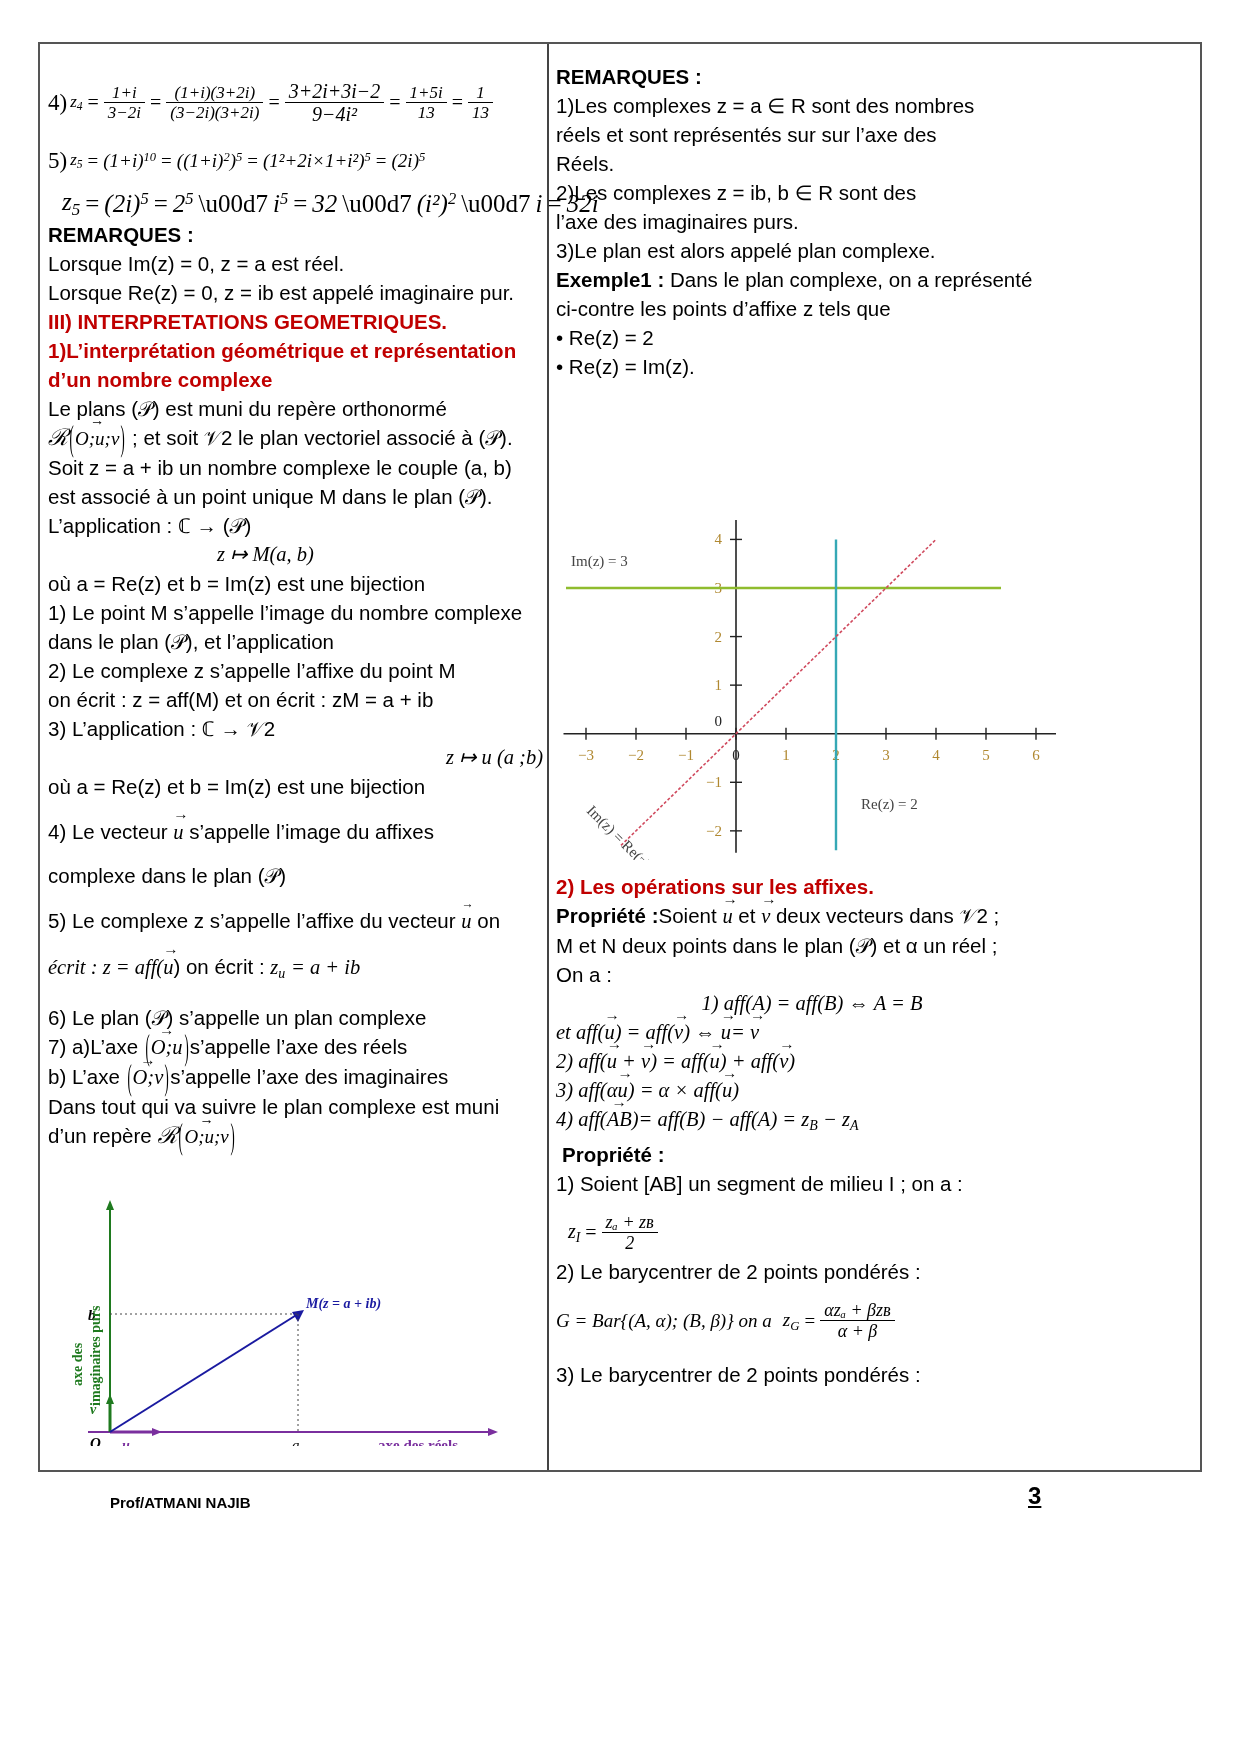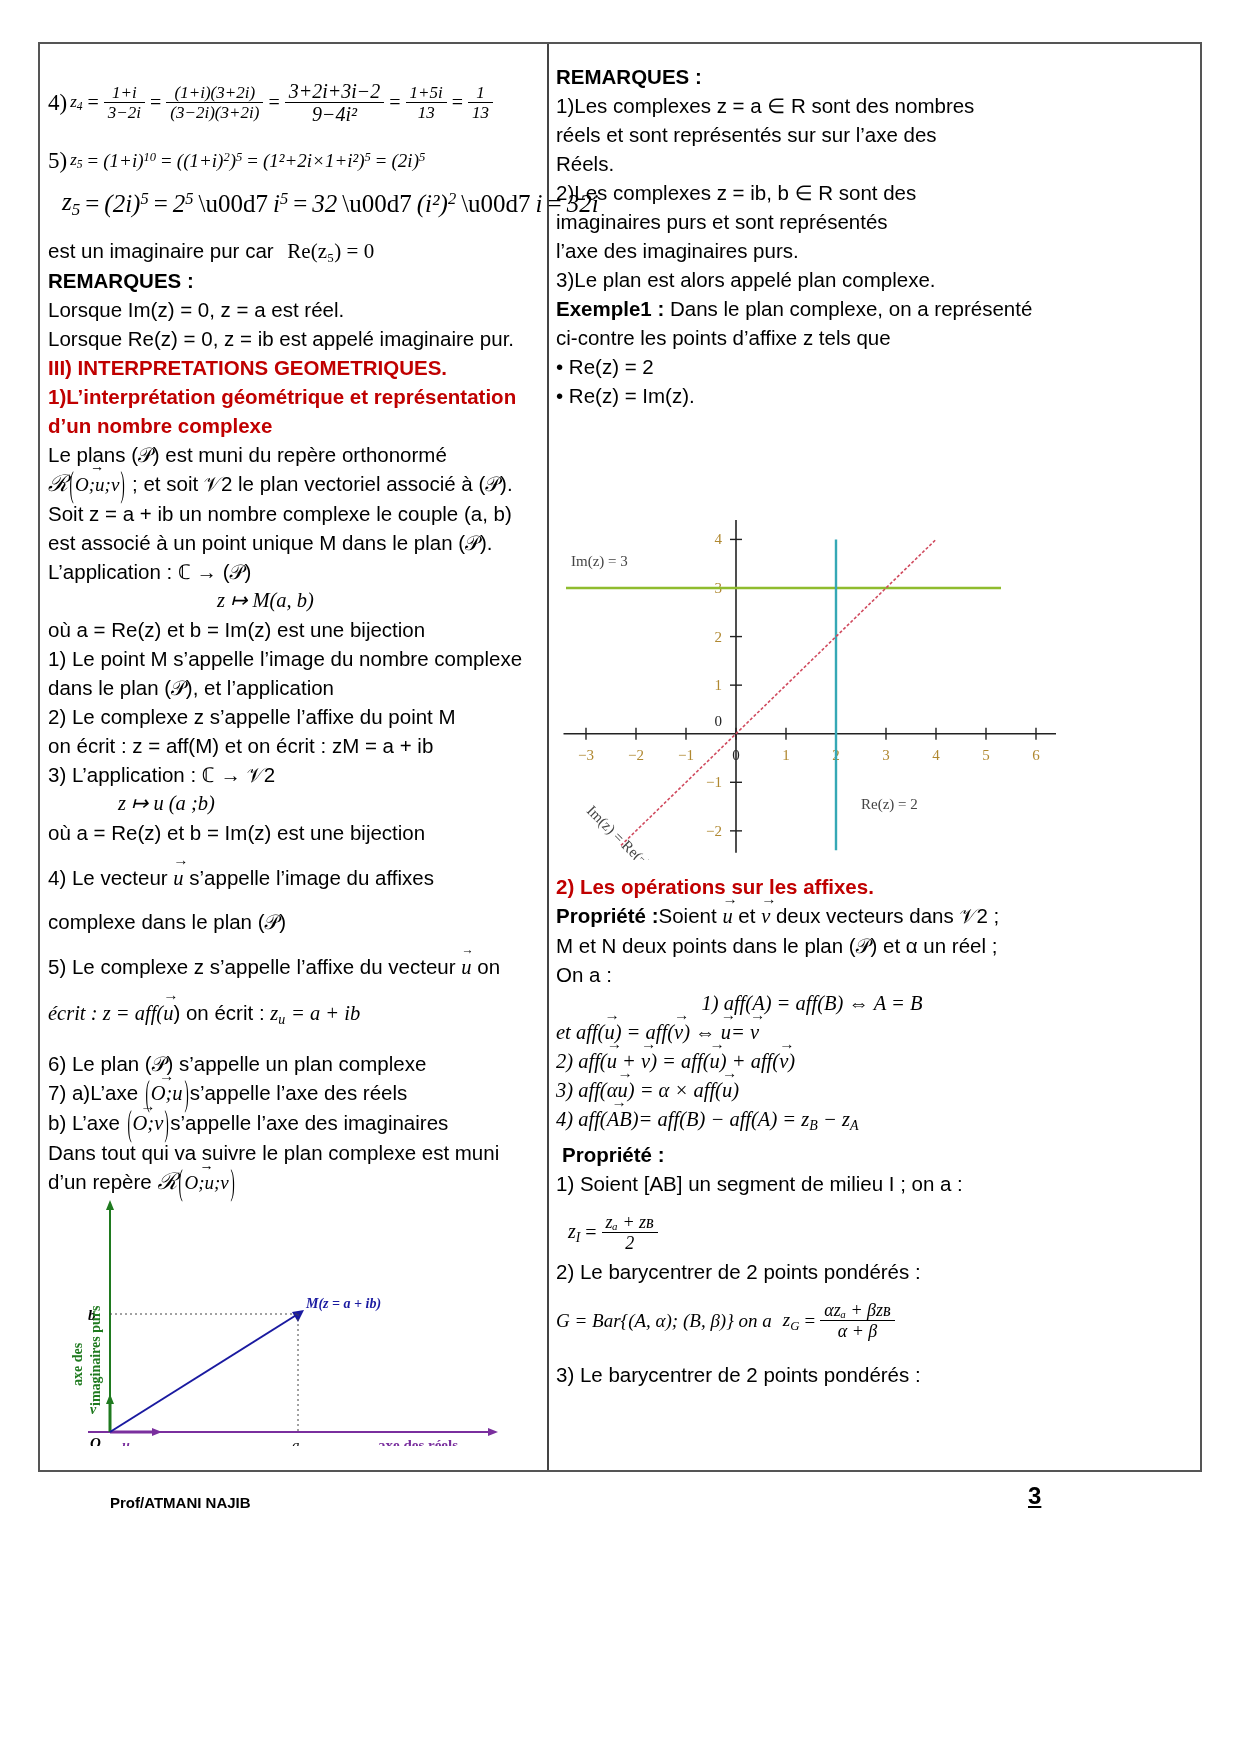--- a/index.html
+++ b/index.html
@@ -119,24 +119,20 @@
     <span class="op">=</span>
     <span>32</span>
     <span class="op">\u00d7</span>
     <span><span>(i²)</span><span class="sup">2</span></span>
     <span class="op">\u00d7</span>
     <em class="m">i</em>
     <span class="op">=</span>
     <span>32i</span>
   </div>
 
-  <div class="ln" style="margin-top:16px;">
-    <span>est un imaginaire pur car</span>
-    <span class="ser" style="font-style:normal;font-size:21px;margin-left:8px;">Re(z₅) = 0</span>
-  </div>
 
   <div class="ln bold">REMARQUES :</div>
   <div class="ln">Lorsque Im(z) = 0, z = a est réel.</div>
   <div class="ln">Lorsque Re(z) = 0, z = ib est appelé imaginaire pur.</div>
   <div class="ln red">III) INTERPRETATIONS GEOMETRIQUES.</div>
   <div class="ln red">1)L’interprétation géométrique et représentation</div>
   <div class="ln red">d’un nombre complexe</div>
 
   <div class="ln">Le plans (𝒫) est muni du repère orthonormé</div>
   <div class="ln">
@@ -146,21 +142,21 @@
   <div class="ln">Soit z = a + ib un nombre complexe le couple (a, b)</div>
   <div class="ln">est associé à un point unique M dans le plan (𝒫).</div>
   <div class="ln">L’application : ℂ → (𝒫)</div>
   <div class="ln ser" style="font-style:italic;text-align:center;padding-right:60px;">z ↦ M(a, b)</div>
   <div class="ln">où a = Re(z) et b = Im(z) est une bijection</div>
   <div class="ln">1) Le point M s’appelle l’image du nombre complexe</div>
   <div class="ln">dans le plan (𝒫), et l’application</div>
   <div class="ln">2) Le complexe z s’appelle l’affixe du point M</div>
   <div class="ln">on écrit : z = aff(M)  et on écrit : zM = a + ib</div>
   <div class="ln">3) L’application : ℂ → 𝒱2</div>
-  <div class="ln ser" style="font-style:italic;text-align:left;padding-left:70px;">z ↦ u  (a ;b)</div>
+  <div class="ln ser" style="font-style:italic;text-align:right;padding-left:70px;">z ↦ u  (a ;b)</div>
   <div class="ln">où a = Re(z) et b = Im(z) est une bijection</div>
 
   <div class="ln" style="margin-top:16px;">
     <span>4) Le vecteur</span>
     <span class="ser" style="font-style:italic;"><span class="vecwrap"><span class="arw">→</span><span>u</span></span></span>
     <span>s’appelle l’image du affixes</span>
   </div>
   <div class="ln" style="margin-top:14px;">complexe dans le plan (𝒫)</div>
 
   <div class="ln" style="margin-top:16px;">
@@ -223,21 +219,20 @@
     <text transform="translate(40,210) rotate(-90)" font-family="Liberation Serif, serif" font-size="14" font-weight="bold" fill="#1f7a1f">imaginaires purs</text>
   </svg>
 </div>
 
 <div class="col right-col">
   <div class="ln bold" style="margin-top:10px;">REMARQUES :</div>
   <div class="ln wrapok">1)Les complexes z = a ∈ R sont des nombres</div>
   <div class="ln wrapok">réels et sont représentés sur sur l’axe des</div>
   <div class="ln wrapok">Réels.</div>
   <div class="ln wrapok">2)Les complexes z = ib, b ∈ R sont des</div>
-  <div class="ln wrapok">imaginaires purs et sont représentés</div>
   <div class="ln wrapok">l’axe des imaginaires purs.</div>
   <div class="ln wrapok">3)Le plan est alors appelé plan complexe.</div>
   <div class="ln wrapok">
     <span class="bold">Exemple1 :</span><span> Dans le plan complexe, on a représenté</span>
   </div>
   <div class="ln wrapok">ci-contre les points d’affixe z tels que</div>
   <div class="ln">• Re(z) = 2</div>
   <div class="ln">• Re(z) = Im(z).</div>
 </div>
 

